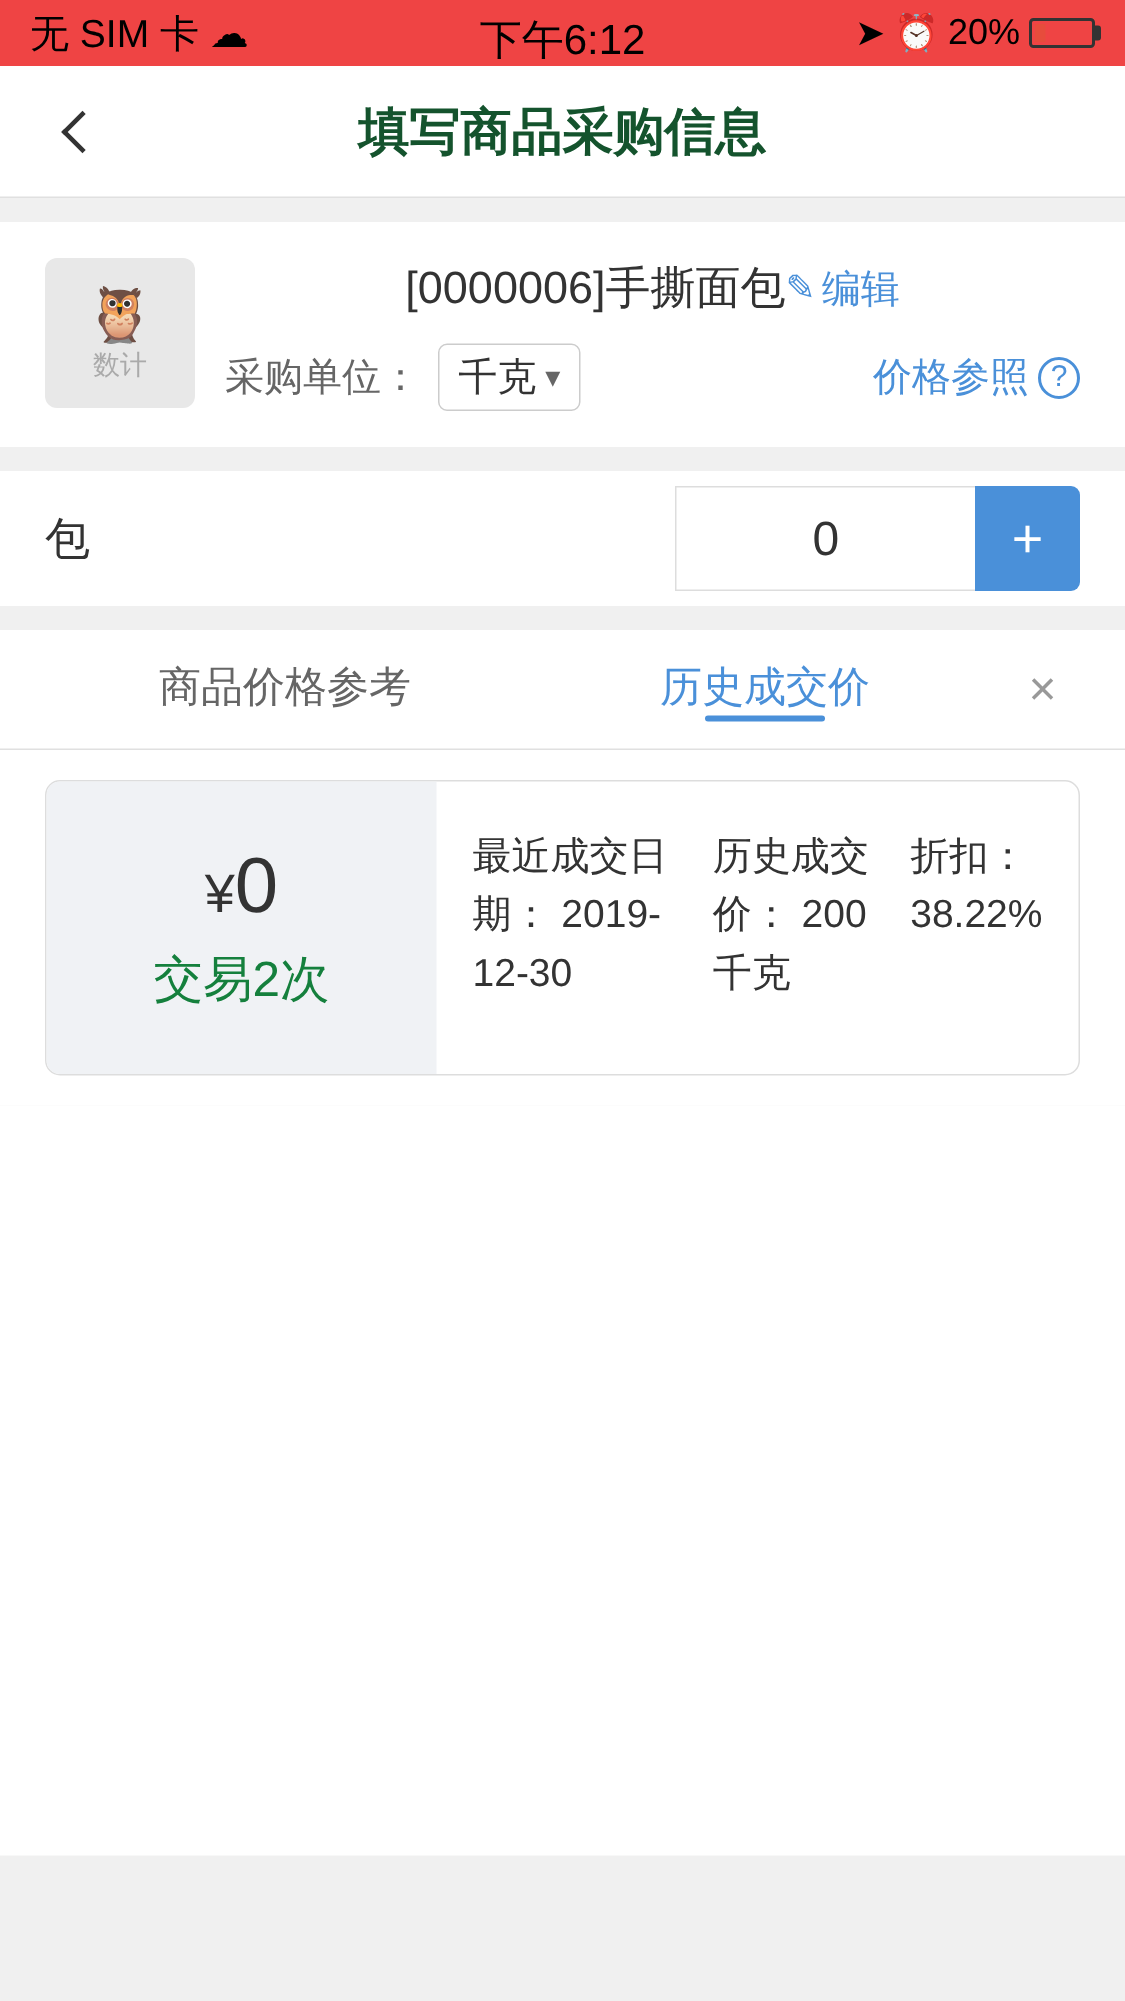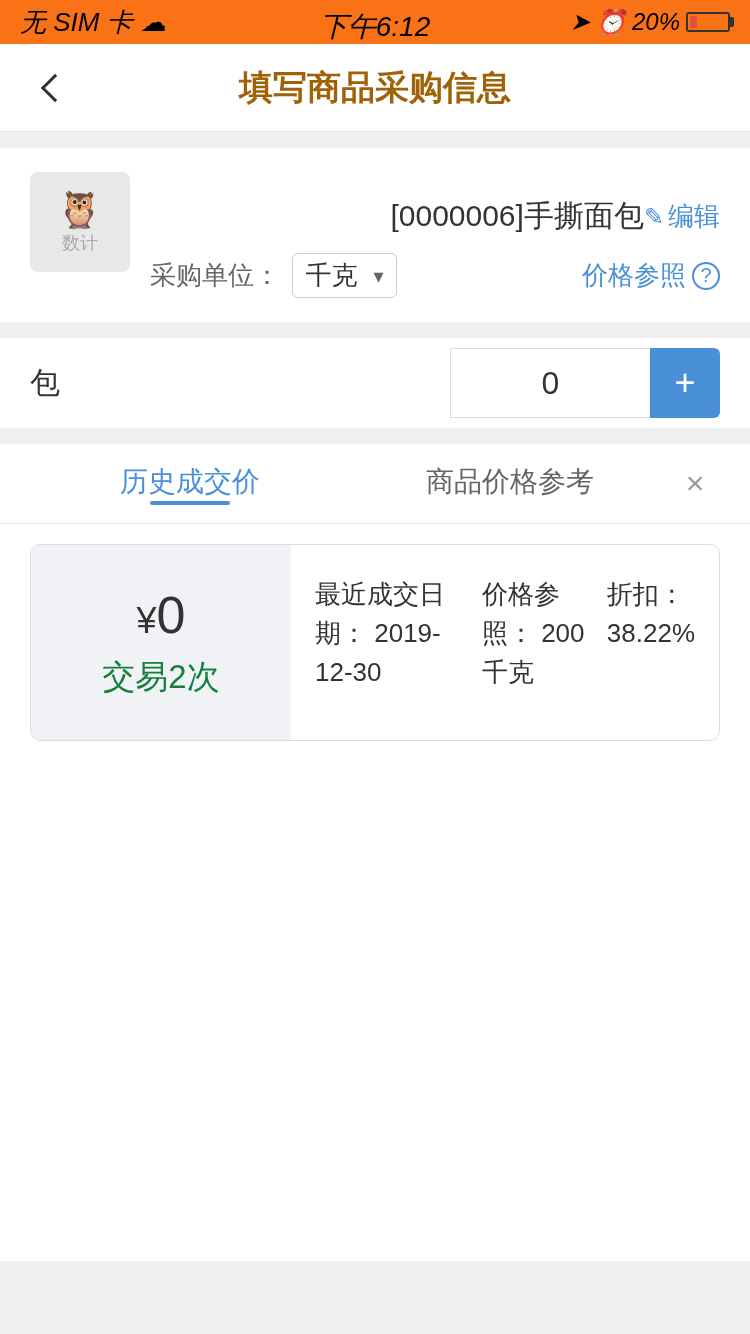--- a/index.html
+++ b/index.html
@@ -10,26 +10,25 @@
       min-height: 1334px;
       font-family: -apple-system, "PingFang SC", "Helvetica Neue", sans-serif;
       background: #f0f0f0;
       overflow-x: hidden;
     }
 
     
     .status-bar {
       width: 750px;
       height: 44px;
-      background: #f97316;
+      background: #ef4444;
       display: flex;
       align-items: center;
       justify-content: space-between;
       padding: 0 20px;
-      font-style: italic;
     }
     .status-bar-left {
       font-size: 26px;
       font-weight: 500;
       color: #000;
     }
     .status-bar-center {
       font-size: 28px;
       font-weight: 500;
       color: #000;
@@ -98,21 +97,21 @@
       border-left: 3px solid #333;
       border-bottom: 3px solid #333;
       transform: rotate(45deg);
     }
     .nav-title {
       position: absolute;
       left: 50%;
       transform: translateX(-50%);
       font-size: 34px;
       font-weight: 600;
-      color: #a16207;
+      color: #14532d;
     }
 
     
     .product-section {
       background: #fff;
       margin-top: 16px;
       padding: 24px 30px;
     }
     .product-row {
       display: flex;
@@ -137,24 +136,23 @@
     }
     .owl-icon {
       font-size: 36px;
       color: #aaa;
     }
     .product-info {
       flex: 1;
     }
     .product-name-row {
       display: flex;
-      justify-content: flex-end;
+      justify-content: center;
       align-items: center;
       margin-bottom: 16px;
-      margin-top: 24px;
     }
     .product-name {
       font-size: 30px;
       color: #333;
       font-weight: 500;
     }
     .edit-btn {
       font-size: 26px;
       color: #4a90d9;
       display: flex;
@@ -170,21 +168,21 @@
       justify-content: space-between;
       align-items: center;
     }
     .unit-label {
       font-size: 26px;
       color: #666;
     }
     .unit-select {
       display: inline-flex;
       align-items: center;
-      gap: 16px;
+      gap: 6px;
       border: 1px solid #ccc;
       border-radius: 6px;
       padding: 4px 12px;
       font-size: 26px;
       color: #333;
       cursor: pointer;
       margin-left: 8px;
     }
     .select-arrow {
       font-size: 20px;
@@ -454,47 +452,47 @@
       <span>+</span>
     </div>
   </div>
 </div>
 
 <div class="gray-divider"></div>
 
 <div class="price-panel">
 
   <div class="price-panel-tabs">
+    <div class="tab-item">
+      <span>商品价格参考</span>
+    </div>
     <div class="tab-item active">
       <span>历史成交价</span>
       <div class="tab-underline"></div>
-    </div>
-    <div class="tab-item">
-      <span>商品价格参考</span>
     </div>
     <div class="close-panel-btn">
       <span>×</span>
     </div>
   </div>
 
   <div class="price-card-container">
     <div class="price-card">
       <div class="price-card-left">
         <div class="price-amount">
           <span style="font-size:36px;">¥</span><span>0</span>
         </div>
         <div class="price-trade-count">交易2次</div>
       </div>
       <div class="price-card-right">
         <div class="price-detail-row">
           <span class="price-detail-label">最近成交日期：</span>
           <span class="price-detail-value">2019-12-30</span>
         </div>
         <div class="price-detail-row">
-          <span class="price-detail-label">价格参照：</span>
+          <span class="price-detail-label">历史成交价：</span>
           <span class="price-detail-value">200千克</span>
         </div>
         <div class="price-detail-row">
           <span class="price-detail-label">折扣：</span>
           <span class="price-detail-value">38.22%</span>
         </div>
       </div>
     </div>
   </div>
 </div>

